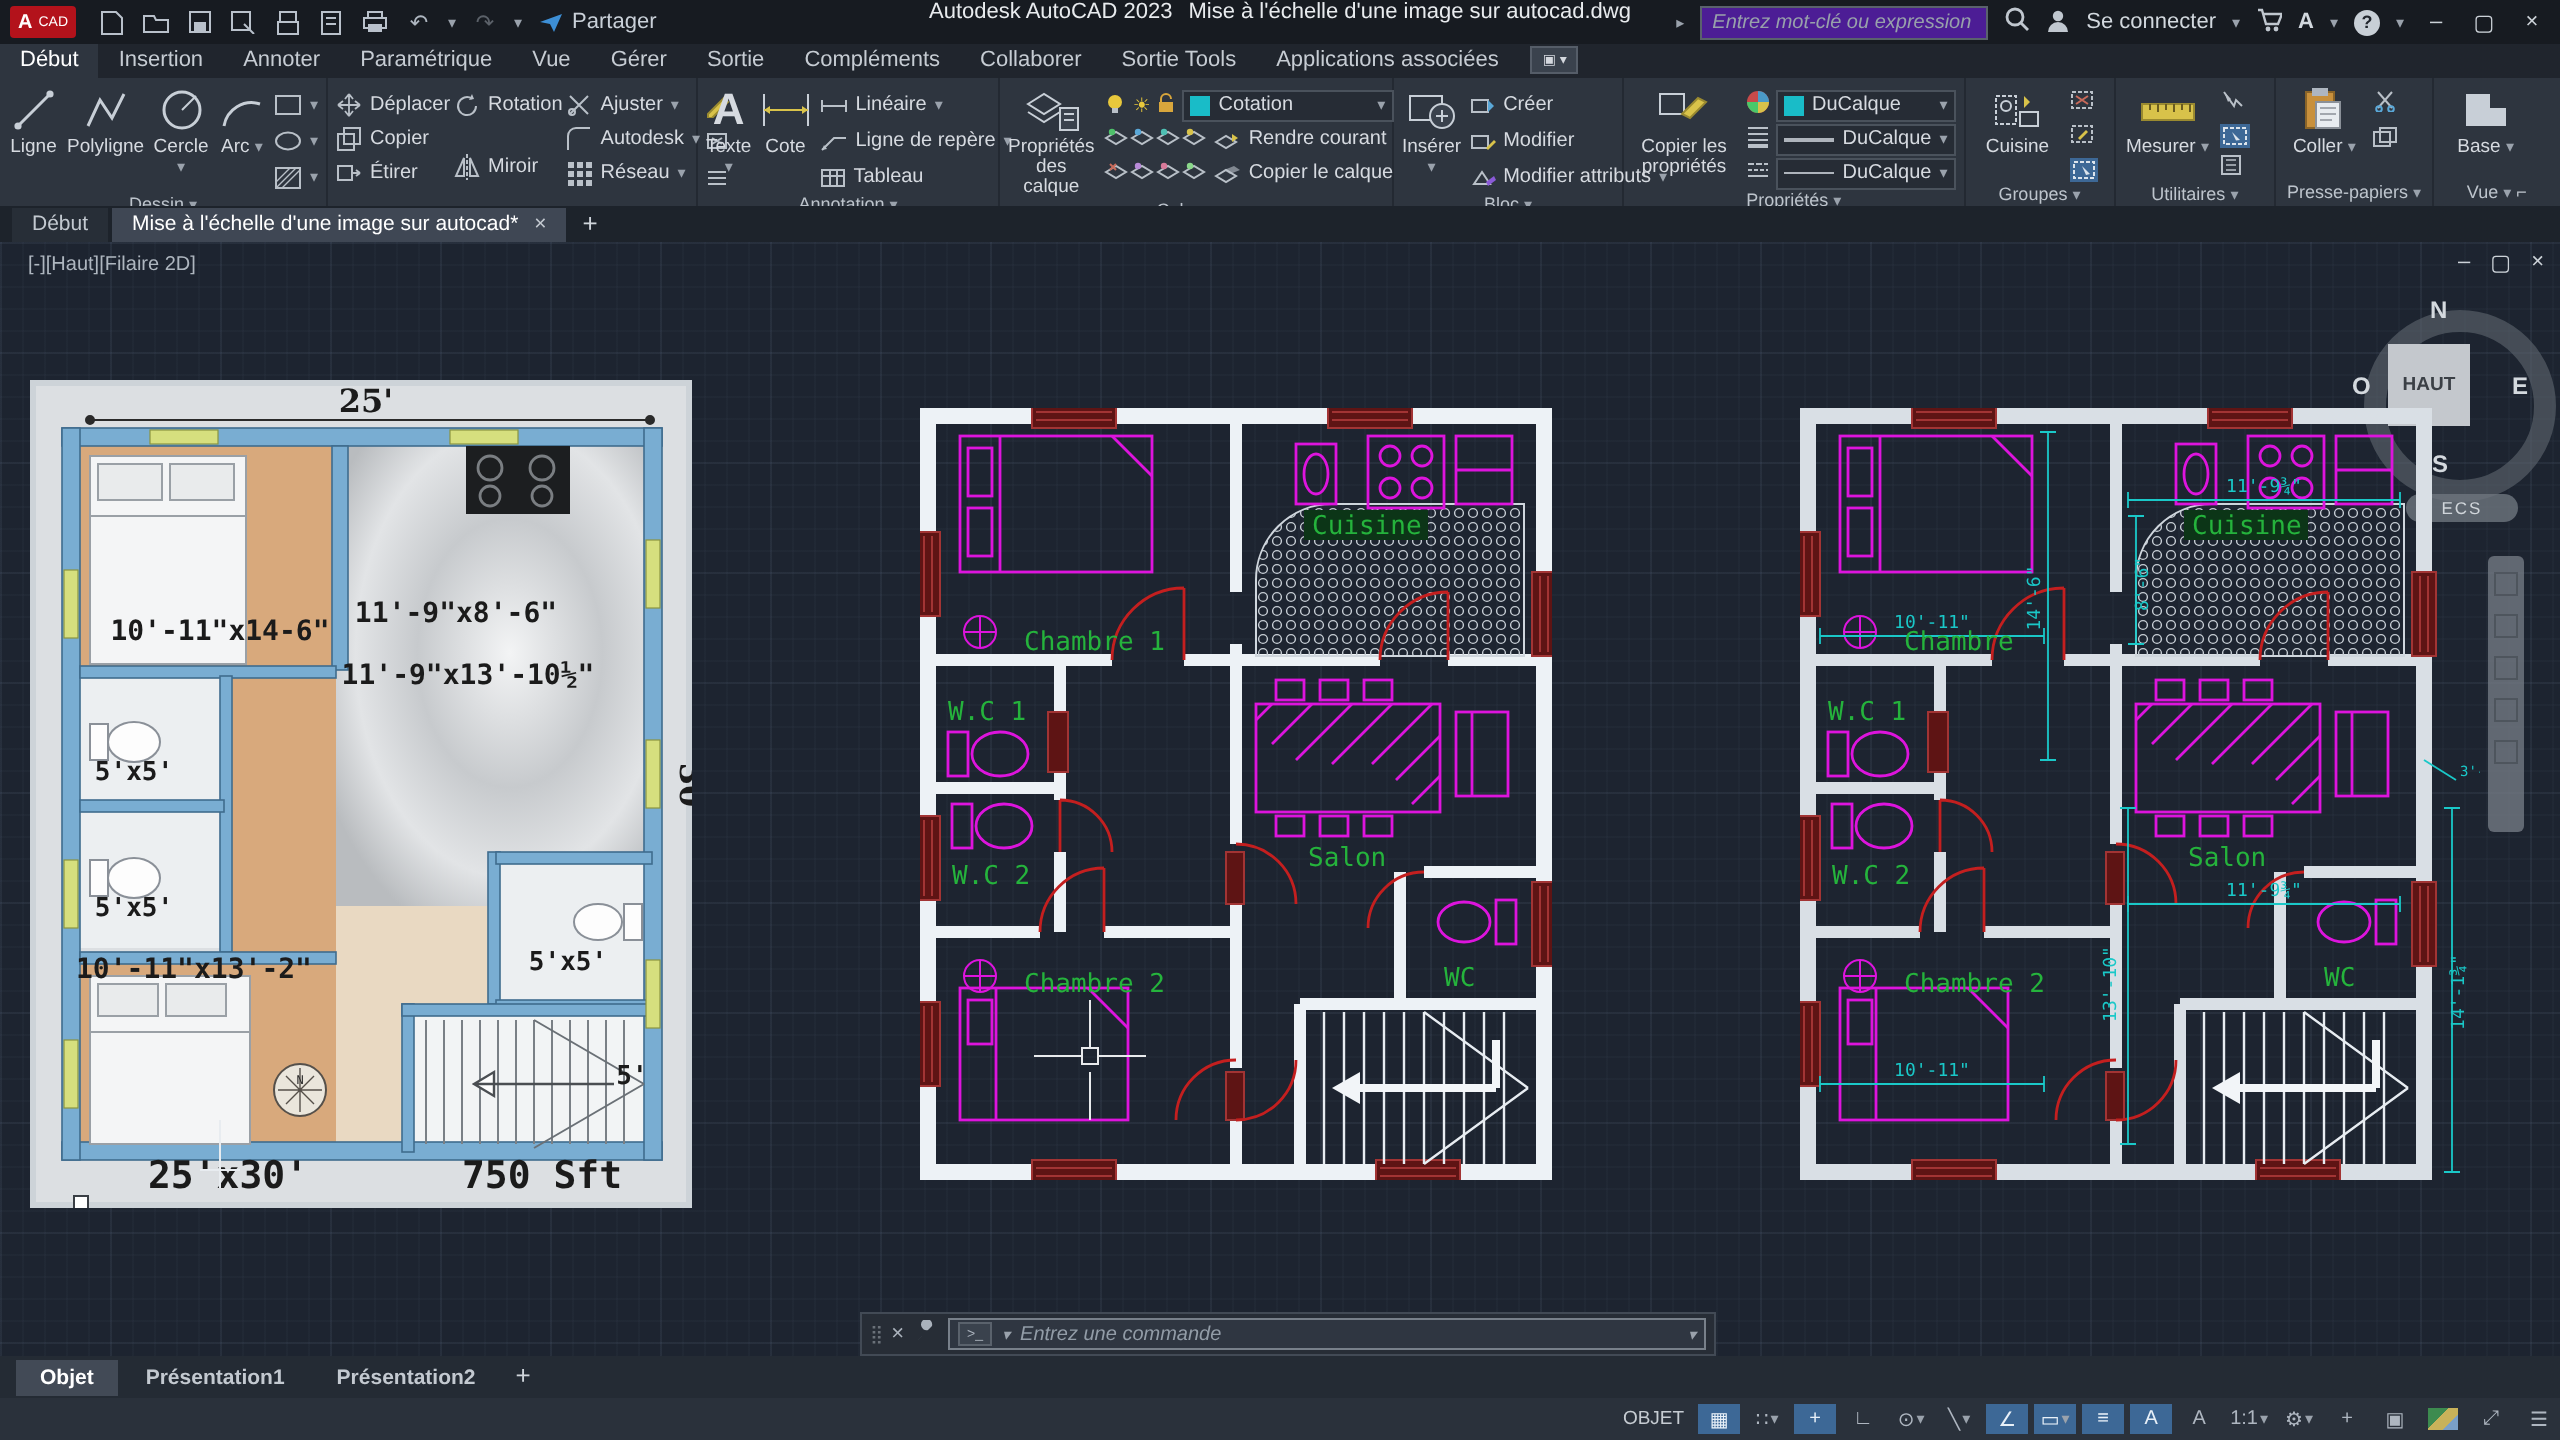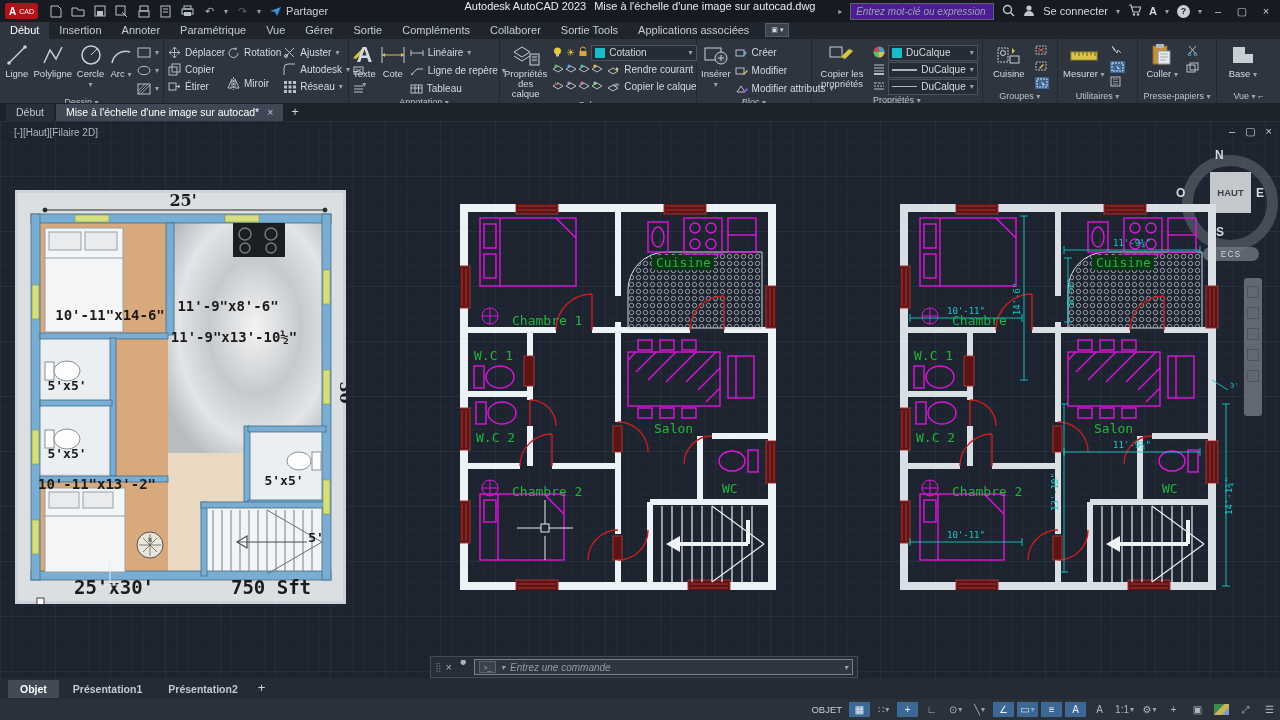--- a/index.html
+++ b/index.html
@@ -54,21 +54,21 @@
        linear-gradient(90deg,rgba(120,140,170,.07) 1px,transparent 1px),
        linear-gradient(rgba(120,140,170,.04) 1px,transparent 1px),
        linear-gradient(90deg,rgba(120,140,170,.04) 1px,transparent 1px);
      background-size:55px 55px,55px 55px,11px 11px,11px 11px;}
   .vplabel{left:14px;top:6px;color:#aeb6bf;font-size:10px;}
   .vpwin{right:8px;top:4px;color:#ccd2d8;display:flex;gap:10px;font-size:11px;}
   .cube{left:1178px;top:30px;width:84px;height:84px;}
   .ring{position:absolute;left:4px;top:4px;width:74px;height:74px;border-radius:50%;
         border:11px solid rgba(90,98,108,.65);}
   .cdir{position:absolute;color:#d4d9de;font-weight:bold;font-size:12px;}
-  .haut{position:absolute;left:32px;top:21px;width:41px;height:41px;background:#c4c8cd;color:#3b4046;
+  .haut{position:absolute;left:16px;top:21px;width:41px;height:41px;background:#c4c8cd;color:#3b4046;
         display:flex;align-items:center;justify-content:center;font-size:9.5px;font-weight:bold;}
   .ucspill{left:1203px;top:126px;width:56px;height:14px;background:rgba(110,117,126,.8);border-radius:7px;
         color:#d0d5da;font-size:8.5px;display:flex;align-items:center;justify-content:center;letter-spacing:1px;}
   .navbar{left:1244px;top:157px;width:18px;height:130px;background:rgba(120,127,136,.75);border-radius:3px;
         display:flex;flex-direction:column;align-items:center;gap:9px;padding-top:8px;}
   .navbar i{width:10px;height:10px;border:1px solid #3f454c;display:block;opacity:.55;}
   
   .cmdbar{left:430px;top:656px;width:418px;height:20px;background:#272d36;border:1px solid #424a55;
         display:flex;align-items:center;gap:5px;padding:0 4px;}
   .cmdinput{flex:1;height:14px;background:#30374230;border:1px solid #78808a;background:#2f3641;

